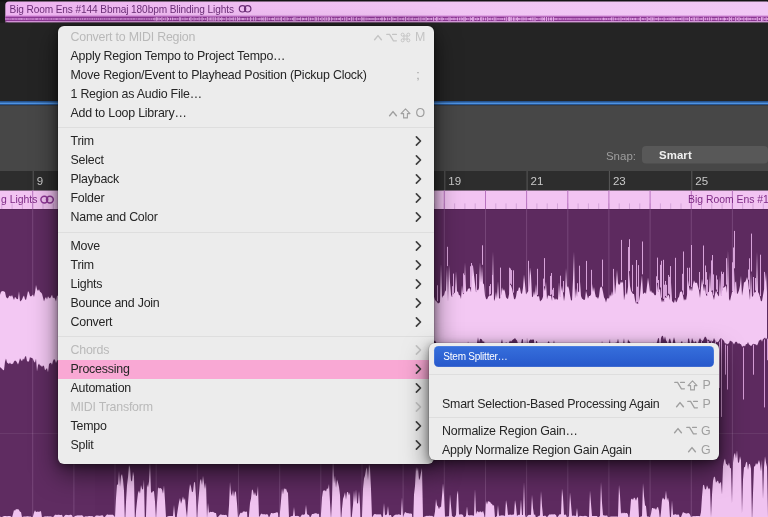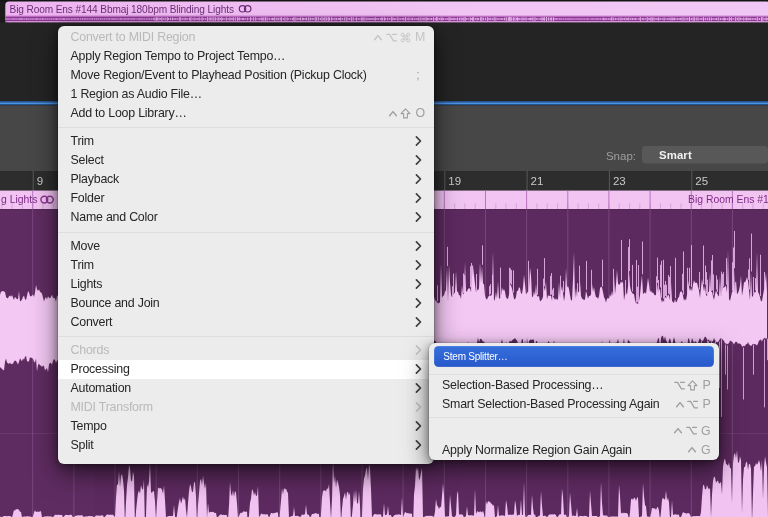--- a/index.html
+++ b/index.html
@@ -5,21 +5,21 @@
   font-family:"Liberation Sans",sans-serif;-webkit-font-smoothing:antialiased}
 #stage svg text{font-family:"Liberation Sans",sans-serif}
 .menu{position:absolute;left:57.5px;top:26px;width:376px;height:438px;background:#ececec;
   border-radius:6px;box-shadow:0 10px 26px rgba(0,0,0,.55),0 2px 8px rgba(0,0,0,.4),0 0 0 0.5px rgba(0,0,0,.18)}
 .submenu{position:absolute;left:428.5px;top:343.2px;width:290.5px;height:117px;background:#ececec;
   border-radius:6px;box-shadow:0 10px 26px rgba(0,0,0,.55),0 2px 8px rgba(0,0,0,.4),0 0 0 0.5px rgba(0,0,0,.18)}
 .mr{position:absolute;left:0;right:0;height:19px;font-size:12.4px;color:#262626;letter-spacing:-.22px}
 .mr .lb{position:absolute;left:13px;top:50%;transform:translateY(-50%);white-space:nowrap}
 .mr .lb2{position:absolute;left:13.5px;top:50%;transform:translateY(-50%);white-space:nowrap}
 .mr.dis{color:#b9b9b9}
-.mr.hl{background:#ffffff}
+.mr.hl{background:#f9a8d4}
 .chv{position:absolute;right:11.5px;top:50%;transform:translateY(-50%)}
 .sc{position:absolute;right:8.5px;top:50%;transform:translateY(-50%);display:flex;align-items:center}
 .sl{font-size:12.4px;color:#9f9f9f;margin-left:3px}
 .msep{position:absolute;left:0;right:0;height:1px;background:#dedede}
 .blue{position:absolute;left:5px;right:5px;top:2.6px;height:20.8px;border-radius:4.5px;
   background:linear-gradient(#366fdc,#2758cb);box-shadow:inset 0 0 0 0.5px rgba(255,255,255,.22)}
 .blue span{position:absolute;left:9.8px;top:50%;transform:translateY(-50%);color:#fff;font-size:10px;letter-spacing:-.22px}
 </style></head><body>
 <div id="stage">
 <svg width="768" height="517" viewBox="0 0 768 517" style="position:absolute;left:0;top:0">
@@ -401,21 +401,20 @@
       </div>
       <div class="msep" style="top:101.2px"></div>
       <div class="msep" style="top:205.6px"></div>
       <div class="msep" style="top:310.0px"></div>
     </div>
 <div class="submenu">
       <div class="blue">
         <span>Stem Splitter…</span>
       </div>
       <div class="mr" style="top:32.8px">
-        <span class="lb2">Selection-Based Processing…</span>
         <span class="sc">
           <svg width="11" height="9" viewBox="0 0 11 9" style="margin:0 1.3px">
             <path d="M0.8,1.4 H3.6 L7.4,7.8 H10.4 M6.6,1.4 H10.4" fill="none" stroke="#9f9f9f" stroke-width="1.3" stroke-linecap="round"></path>
           </svg>
           <svg width="11" height="11" viewBox="0 0 11 11" style="margin:0 1.3px">
             <path d="M5.5,0.9 L10,5.6 H7.4 V9.9 H3.6 V5.6 H1 Z" fill="none" stroke="#9f9f9f" stroke-width="1.1" stroke-linejoin="round"></path>
           </svg>
           <span class="sl">P</span>
         </span>
       </div>
@@ -425,20 +424,21 @@
           <svg width="10" height="9" viewBox="0 0 10 9" style="margin:0 1.3px">
             <path d="M1.6,6.8 L5,2.6 L8.4,6.8" fill="none" stroke="#9f9f9f" stroke-width="1.4" stroke-linecap="round" stroke-linejoin="round"></path>
           </svg>
           <svg width="11" height="9" viewBox="0 0 11 9" style="margin:0 1.3px">
             <path d="M0.8,1.4 H3.6 L7.4,7.8 H10.4 M6.6,1.4 H10.4" fill="none" stroke="#9f9f9f" stroke-width="1.3" stroke-linecap="round"></path>
           </svg>
           <span class="sl">P</span>
         </span>
       </div>
       <div class="mr" style="top:78.3px">
+        <span class="lb2">Normalize Region Gain…</span>
         <span class="sc">
           <svg width="10" height="9" viewBox="0 0 10 9" style="margin:0 1.3px">
             <path d="M1.6,6.8 L5,2.6 L8.4,6.8" fill="none" stroke="#9f9f9f" stroke-width="1.4" stroke-linecap="round" stroke-linejoin="round"></path>
           </svg>
           <svg width="11" height="9" viewBox="0 0 11 9" style="margin:0 1.3px">
             <path d="M0.8,1.4 H3.6 L7.4,7.8 H10.4 M6.6,1.4 H10.4" fill="none" stroke="#9f9f9f" stroke-width="1.3" stroke-linecap="round"></path>
           </svg>
           <span class="sl">G</span>
         </span>
       </div>

